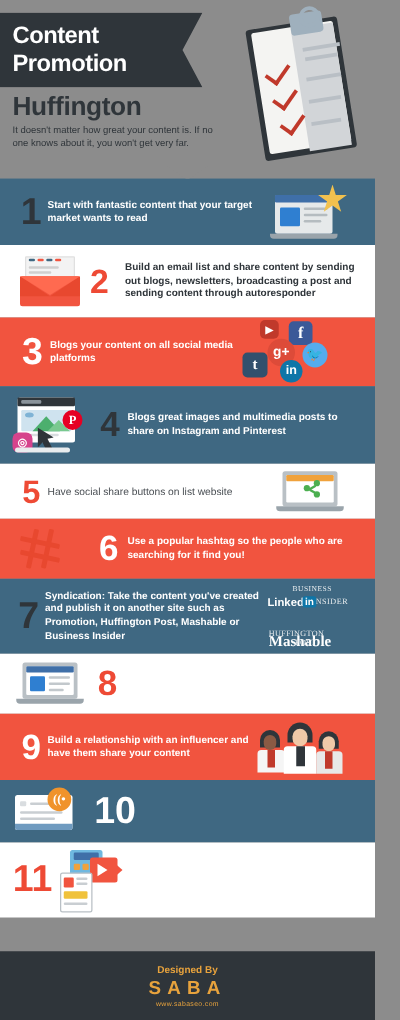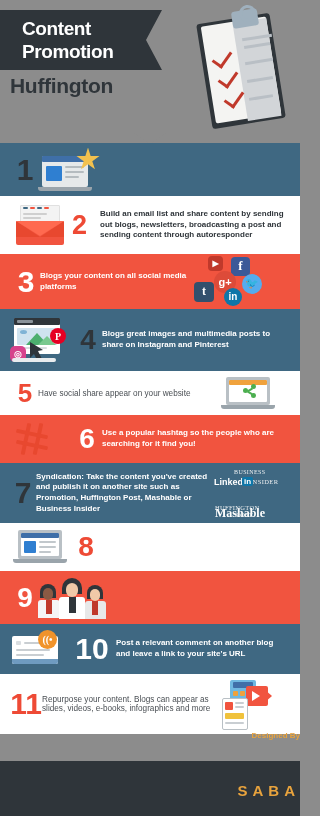--- a/index.html
+++ b/index.html
@@ -13,21 +13,21 @@
   .page{width:300px;height:816px;position:relative;overflow:hidden;}
 
   
   .header{position:relative;height:143px;background:#8c8c8c;overflow:hidden;}
   .ribbon{
     position:absolute;left:0;top:10px;width:162px;height:60px;background:#2f353a;
     clip-path:polygon(0 0,162px 0,146px 30px,162px 60px,0 60px);
   }
   .ribbon .l1,.ribbon .l2{
     color:#ffffff;font-weight:bold;font-size:19px;letter-spacing:-0.4px;
-    margin-left:22px;line-height:1;
+    margin-left:10px;line-height:1;
   }
   .ribbon .l1{padding-top:9px;}
   .ribbon .l2{padding-top:4px;}
   .checkword{
     position:absolute;left:10px;top:74px;color:#2f353a;
     font-size:21px;font-weight:bold;letter-spacing:-0.3px;
   }
   .subtitle{
     position:absolute;left:10px;top:98px;width:168px;
     color:#2f353a;font-size:7.6px;line-height:1.45;
@@ -93,37 +93,38 @@
   .bar{position:absolute;border-radius:1px;}
 
   
   .chip{position:absolute;border-radius:4px;display:flex;align-items:center;justify-content:center;
         color:#fff;font-weight:bold;font-size:8px;font-family:"Liberation Serif",serif;}
   .chip.round{border-radius:50%;}
 
   
   .footer{
     position:absolute;left:0;bottom:0;width:300px;height:55px;background:#2f353a;
-    display:flex;flex-direction:column;align-items:flex-end;justify-content:center;gap:40px;
+    display:flex;flex-direction:column;align-items:center;justify-content:center;
   }
   .f-design{color:#e8a33d;font-size:8px;font-weight:bold;margin-bottom:2px;}
   .f-saba{color:#e8a33d;font-size:15px;font-weight:bold;letter-spacing:5px;}
   .f-url{color:#e8a33d;font-size:5.5px;margin-top:2px;letter-spacing:0.3px;}
 </style>
 </head>
 <body>
 
 <div class="page">
 
   <div class="header">
     <div class="ribbon">
       <div class="l1">Content</div>
       <div class="l2">Promotion</div>
     </div>
     <div class="checkword">Huffington</div>
+    <div class="subtitle">It doesn't matter how great your content is. If no one knows about it, you won't get very far.</div>
 
     <div class="clipboard">
       <div class="cb-dark"></div>
       <div class="cb-white"></div>
       <div class="cb-gray"></div>
       <div class="cb-line" style="left:46px;top:28px;width:30px;"></div>
       <div class="cb-line" style="left:48px;top:36px;width:26px;"></div>
       <div class="cb-line" style="left:49px;top:52px;width:28px;"></div>
       <div class="cb-line" style="left:51px;top:70px;width:26px;"></div>
       <div class="cb-line" style="left:53px;top:88px;width:24px;"></div>
@@ -131,20 +132,21 @@
       <div class="cb-check" style="left:26px;top:60px;"></div>
       <div class="cb-check" style="left:32px;top:80px;"></div>
       <div class="cb-clip"></div>
       <div class="cb-ring"></div>
     </div>
   </div>
   <div class="notch"></div>
 
   <div class="step s-blue" style="height:53px;padding:0 6px 0 12px;">
     <div class="num num-dark" style="font-size:30px;width:26px;">1</div>
+    <div class="txt txt-white" style="width:178px;">Start with fantastic content that your target market wants to read</div>
     <div class="illo" style="width:62px;height:44px;">
       <div class="mon" style="left:4px;top:8px;width:46px;height:31px;background:#e6e9ea;"></div>
       <div class="bar" style="left:4px;top:8px;width:46px;height:6px;background:#3f6fa8;"></div>
       <div class="bar" style="left:8px;top:18px;width:16px;height:15px;background:#2f7fd1;"></div>
       <div class="bar" style="left:27px;top:18px;width:19px;height:2px;background:#b5bcc0;"></div>
       <div class="bar" style="left:27px;top:23px;width:19px;height:2px;background:#b5bcc0;"></div>
       <div class="bar" style="left:27px;top:28px;width:14px;height:2px;background:#b5bcc0;"></div>
       <div class="bar" style="left:0px;top:39px;width:54px;height:4px;background:#9aa4ab;border-radius:0 0 3px 3px;"></div>
       <div style="position:absolute;left:38px;top:0px;width:24px;height:24px;background:#f2c14e;
                   clip-path:polygon(50% 0%,61% 35%,98% 35%,68% 57%,79% 91%,50% 70%,21% 91%,32% 57%,2% 35%,39% 35%);"></div>
@@ -195,21 +197,21 @@
       <div class="chip" style="left:2px;top:32px;width:16px;height:16px;background:#d6438c;border-radius:5px;font-size:9px;">◎</div>
       <div style="position:absolute;left:22px;top:28px;width:14px;height:20px;background:#2f353a;clip-path:polygon(0 0,0 16px,4px 12px,8px 20px,12px 17px,8px 9px,13px 8px);"></div>
       <div class="bar" style="left:4px;top:44px;width:44px;height:4px;background:#e9ecee;border-radius:2px;"></div>
     </div>
     <div class="num num-dark" style="font-size:28px;width:28px;">4</div>
     <div class="txt txt-white" style="width:186px;">Blogs great images and multimedia posts to share on Instagram and Pinterest</div>
   </div>
 
   <div class="step s-white" style="height:44px;padding:0 8px 0 12px;">
     <div class="num num-red" style="font-size:26px;width:26px;">5</div>
-    <div class="txt-reg" style="width:180px;">Have social share appear on your website</div>
+    <div class="txt-reg" style="width:180px;">Have social share buttons on list website</div>
     <div class="illo" style="width:60px;height:36px;">
       <div class="bar" style="left:8px;top:2px;width:44px;height:28px;background:#b9c0c5;border-radius:2px;"></div>
       <div class="bar" style="left:11px;top:5px;width:38px;height:22px;background:#ffffff;"></div>
       <div class="bar" style="left:11px;top:5px;width:38px;height:5px;background:#f0a23c;"></div>
       <div style="position:absolute;left:25px;top:13px;width:5px;height:5px;border-radius:50%;background:#4caf50;"></div>
       <div style="position:absolute;left:33px;top:9px;width:5px;height:5px;border-radius:50%;background:#4caf50;"></div>
       <div style="position:absolute;left:33px;top:18px;width:5px;height:5px;border-radius:50%;background:#4caf50;"></div>
       <div class="bar" style="left:29px;top:14px;width:6px;height:1.5px;background:#4caf50;transform:rotate(-30deg);"></div>
       <div class="bar" style="left:29px;top:17px;width:6px;height:1.5px;background:#4caf50;transform:rotate(30deg);"></div>
       <div class="bar" style="left:3px;top:30px;width:54px;height:4px;background:#9aa4ab;border-radius:0 0 3px 3px;"></div>
@@ -250,20 +252,21 @@
       <div class="bar" style="left:29px;top:13px;width:17px;height:2px;background:#c2c8cc;"></div>
       <div class="bar" style="left:29px;top:18px;width:17px;height:2px;background:#c2c8cc;"></div>
       <div class="bar" style="left:29px;top:23px;width:12px;height:2px;background:#c2c8cc;"></div>
       <div class="bar" style="left:3px;top:31px;width:54px;height:4px;background:#9aa4ab;border-radius:0 0 3px 3px;"></div>
     </div>
     <div class="num num-red" style="font-size:28px;width:32px;">8</div>
   </div>
 
   <div class="step s-red" style="height:53px;padding:0 6px 0 12px;">
     <div class="num num-white" style="font-size:28px;width:26px;">9</div>
+    <div class="txt txt-white" style="width:168px;">Build a relationship with an influencer and have them share your content</div>
     <div class="illo" style="width:70px;height:44px;">
       <div style="position:absolute;left:2px;top:8px;width:16px;height:14px;background:#2f353a;border-radius:8px 8px 0 0;"></div>
       <div style="position:absolute;left:5px;top:12px;width:10px;height:12px;background:#8a5a44;border-radius:5px;"></div>
       <div style="position:absolute;left:0px;top:24px;width:22px;height:18px;background:#f5f5f5;border-radius:3px 3px 0 0;"></div>
       <div style="position:absolute;left:8px;top:24px;width:6px;height:14px;background:#c0392b;"></div>
       <div style="position:absolute;left:24px;top:2px;width:20px;height:16px;background:#2f353a;border-radius:10px 10px 0 0;"></div>
       <div style="position:absolute;left:28px;top:7px;width:12px;height:14px;background:#f0c9a8;border-radius:6px;"></div>
       <div style="position:absolute;left:21px;top:21px;width:26px;height:22px;background:#ffffff;border-radius:3px 3px 0 0;"></div>
       <div style="position:absolute;left:31px;top:21px;width:7px;height:16px;background:#2f353a;"></div>
       <div style="position:absolute;left:49px;top:9px;width:16px;height:14px;background:#2f353a;border-radius:8px 8px 0 0;"></div>
@@ -277,26 +280,24 @@
     <div class="illo" style="width:60px;height:38px;">
       <div class="mon" style="left:4px;top:6px;width:46px;height:28px;background:#ffffff;border-radius:2px;"></div>
       <div class="bar" style="left:8px;top:11px;width:5px;height:4px;background:#d9dde0;"></div>
       <div class="bar" style="left:16px;top:12px;width:24px;height:2px;background:#c9ced2;"></div>
       <div class="bar" style="left:8px;top:19px;width:34px;height:2px;background:#c9ced2;"></div>
       <div class="bar" style="left:8px;top:24px;width:28px;height:2px;background:#c9ced2;"></div>
       <div class="bar" style="left:4px;top:29px;width:46px;height:5px;background:#6f9bc0;border-radius:0 0 2px 2px;"></div>
       <div class="chip round" style="left:30px;top:0px;width:19px;height:19px;background:#f0932b;font-size:10px;">((•</div>
     </div>
     <div class="num num-white" style="font-size:30px;width:48px;">10</div>
-    <div class="txt txt-white" style="width:172px;">Post a relevant comment on another blog and leave a link to your site's URL</div>
   </div>
 
   <div class="step s-white" style="height:60px;padding:0 6px 0 10px;">
     <div class="num num-red" style="font-size:30px;width:32px;">11</div>
-    <div class="txt-reg" style="width:174px;">Repurpose your content. Blogs can appear as slides, videos, e-books, infographics and more</div>
     <div class="illo" style="width:62px;height:52px;">
       <div class="bar" style="left:14px;top:2px;width:26px;height:24px;background:#6fb8e0;border-radius:2px;"></div>
       <div class="bar" style="left:17px;top:4px;width:20px;height:6px;background:#3f6fa8;"></div>
       <div class="bar" style="left:17px;top:13px;width:5px;height:5px;background:#f0a23c;"></div>
       <div class="bar" style="left:24px;top:13px;width:5px;height:5px;background:#f0a23c;"></div>
       <div class="bar" style="left:31px;top:13px;width:5px;height:5px;background:#f0a23c;"></div>
       <div class="bar" style="left:30px;top:8px;width:22px;height:20px;background:#f1543f;border-radius:2px;"></div>
       <div style="position:absolute;left:48px;top:11px;width:0;height:0;border-top:7px solid transparent;border-bottom:7px solid transparent;border-left:8px solid #f1543f;"></div>
       <div style="position:absolute;left:36px;top:13px;width:0;height:0;border-top:5px solid transparent;border-bottom:5px solid transparent;border-left:8px solid #ffffff;"></div>
       <div class="bar" style="left:6px;top:20px;width:24px;height:30px;background:#ffffff;border:1.5px solid #b9c0c5;border-radius:2px;"></div>

